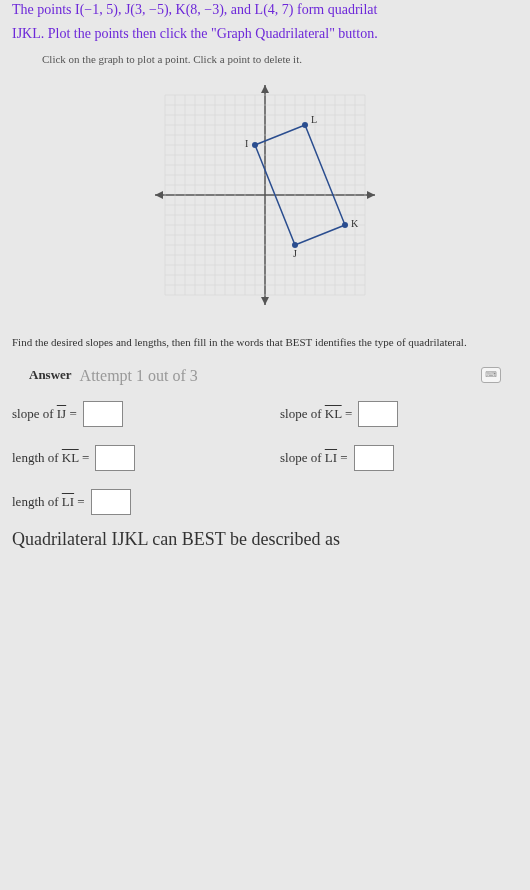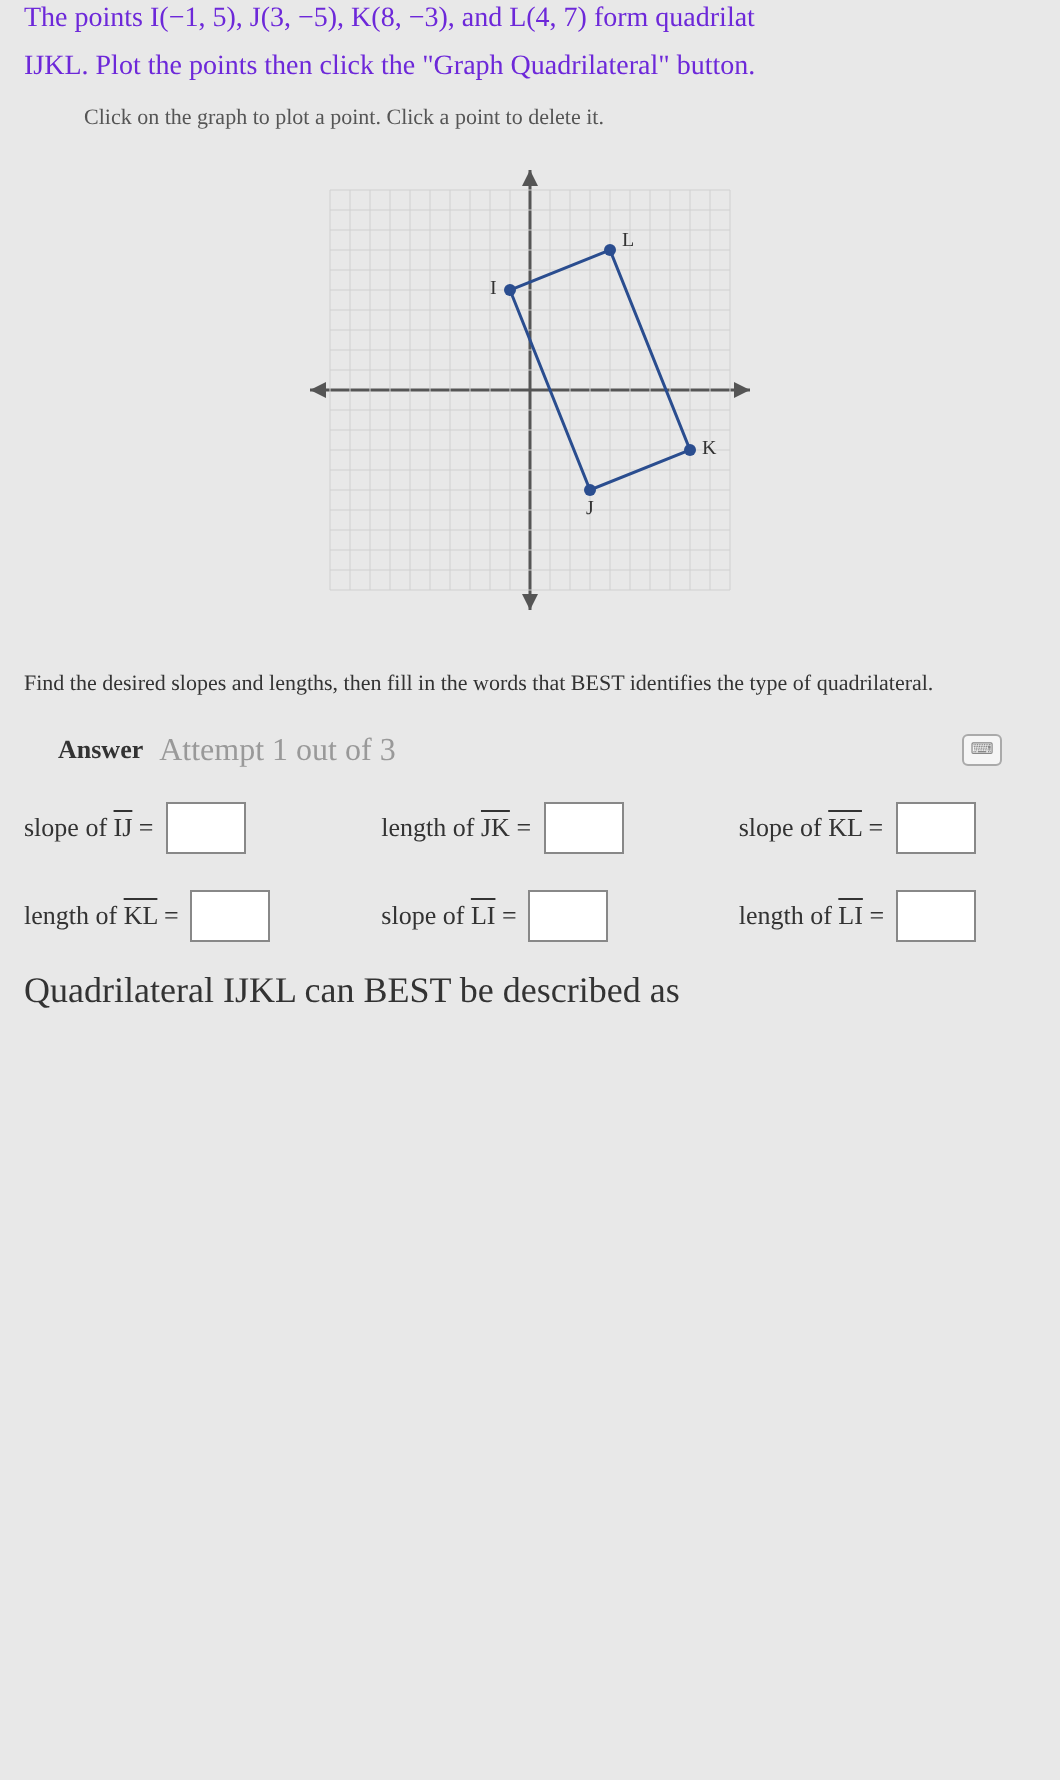--- a/index.html
+++ b/index.html
@@ -6,21 +6,21 @@
 body{font-family:Georgia,serif;background:#e8e8e8;color:#333;width:530px;height:890px;overflow:hidden;padding:0 12px}
 .problem-text{font-size:14px;color:#6d28d9;margin-bottom:4px;line-height:1.4}
 .instruction{font-size:11px;color:#555;margin:10px 0 10px 30px}
 .graph-container{display:flex;justify-content:center;margin:8px 0 20px}
 .graph{width:240px;height:240px;position:relative}
 .find-text{font-size:11px;color:#333;margin:18px 0 12px;line-height:1.4}
 .answer-row{display:flex;align-items:flex-start;margin:16px 17px}
 .answer-label{font-size:13px;font-weight:bold;color:#333;margin-right:8px}
 .attempt{font-size:16px;color:#999}
 .keypad-icon{margin-left:auto;width:20px;height:16px;border:1px solid #aaa;border-radius:3px;background:#f5f5f5;display:flex;align-items:center;justify-content:center;font-size:8px;color:#888}
-.slopes-grid{display:grid;grid-template-columns:1fr 1fr 1fr;gap:18px 30px;margin:14px 0}
+.slopes-grid{display:grid;grid-template-columns:1fr 1fr;gap:18px 30px;margin:14px 0}
 .slope-item{display:flex;align-items:center;font-size:13px}
 .slope-item .lbl{margin-right:6px}
 .overline{text-decoration:overline}
 .input-box{width:40px;height:26px;border:1px solid #888;background:#fff;font-size:12px;text-align:center;padding:2px}
 .conclusion{font-size:18px;margin:0 0 10px}
 </style>
 </head>
 <body>
 
 <p class="problem-text">The points I(−1, 5), J(3, −5), K(8, −3), and L(4, 7) form quadrilat</p>
@@ -103,24 +103,20 @@
   <span class="attempt">Attempt 1 out of 3</span>
   <span class="keypad-icon">⌨</span>
 </div>
 
 <div class="slopes-grid">
   <div class="slope-item">
     <span class="lbl"><span>slope of </span><span class="overline">IJ</span><span> = </span></span>
     <input class="input-box" value="" style="">
   </div>
 
-  <div class="slope-item">
-    <span class="lbl"><span>length of </span><span class="overline">JK</span><span> = </span></span>
-    <input class="input-box" value="" style="">
-  </div>
 
   <div class="slope-item">
     <span class="lbl"><span>slope of </span><span class="overline">KL</span><span> = </span></span>
     <input class="input-box" value="" style="">
   </div>
   <div class="slope-item">
     <span class="lbl"><span>length of </span><span class="overline">KL</span><span> = </span></span>
     <input class="input-box" value="" style="">
   </div>
 

